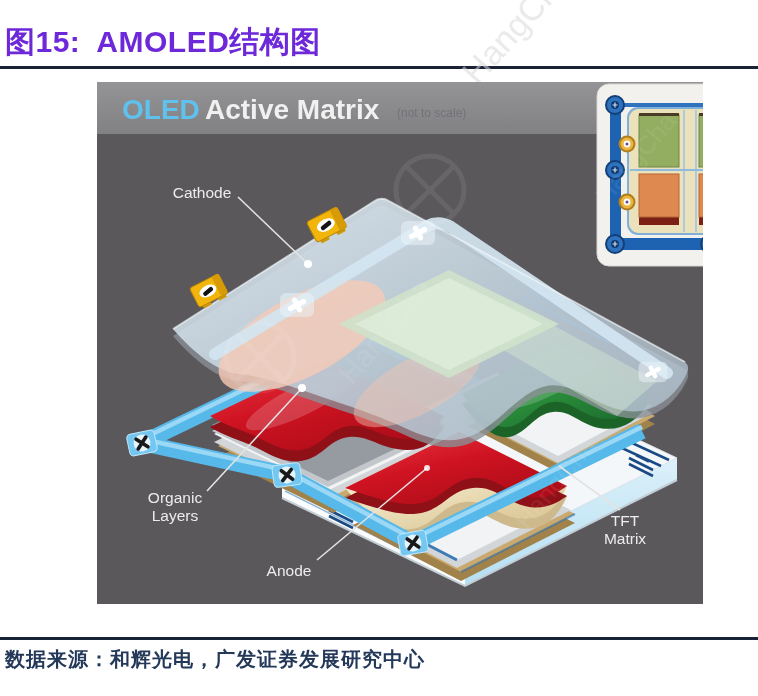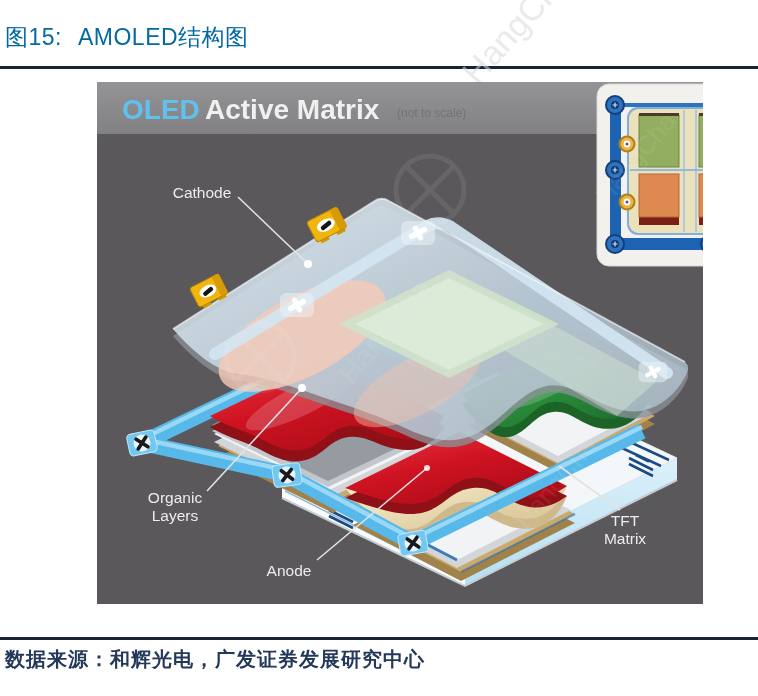--- a/index.html
+++ b/index.html
@@ -1,19 +1,19 @@
 <!DOCTYPE html>
 <html><head>
 <meta charset="utf-8">
 <style>
   html,body{margin:0;padding:0;background:#ffffff;}
   .page{position:relative;width:758px;height:696px;background:#ffffff;overflow:hidden;
         font-family:"Liberation Sans",sans-serif;}
-  .fig-title{position:absolute;left:5px;top:22px;font-size:23px;font-weight:normal;
-             color:#0369a1;letter-spacing:.5px;white-space:pre;}
+  .fig-title{position:absolute;left:5px;top:22px;font-size:30px;font-weight:bold;
+             color:#6d28d9;letter-spacing:.5px;white-space:pre;}
   .fig-title .gap{margin-left:16px;}
   .rule{position:absolute;left:0;width:758px;height:3px;background:#1a2238;}
   .rule.top{top:66px;}
   .rule.bottom{top:637px;}
   .source-line{position:absolute;left:5px;top:646px;font-family:Liberation Mono, monospace;
                font-size:20px;font-weight:600;color:#24395a;letter-spacing:1px;}
   .diagram{position:absolute;left:97px;top:82px;width:606px;height:498px;}
   .page-watermark{position:absolute;left:468px;top:6px;width:120px;height:90px;
                   color:#d9d9db;font-size:34px;transform:rotate(-48deg);opacity:.55;
                   pointer-events:none;}

